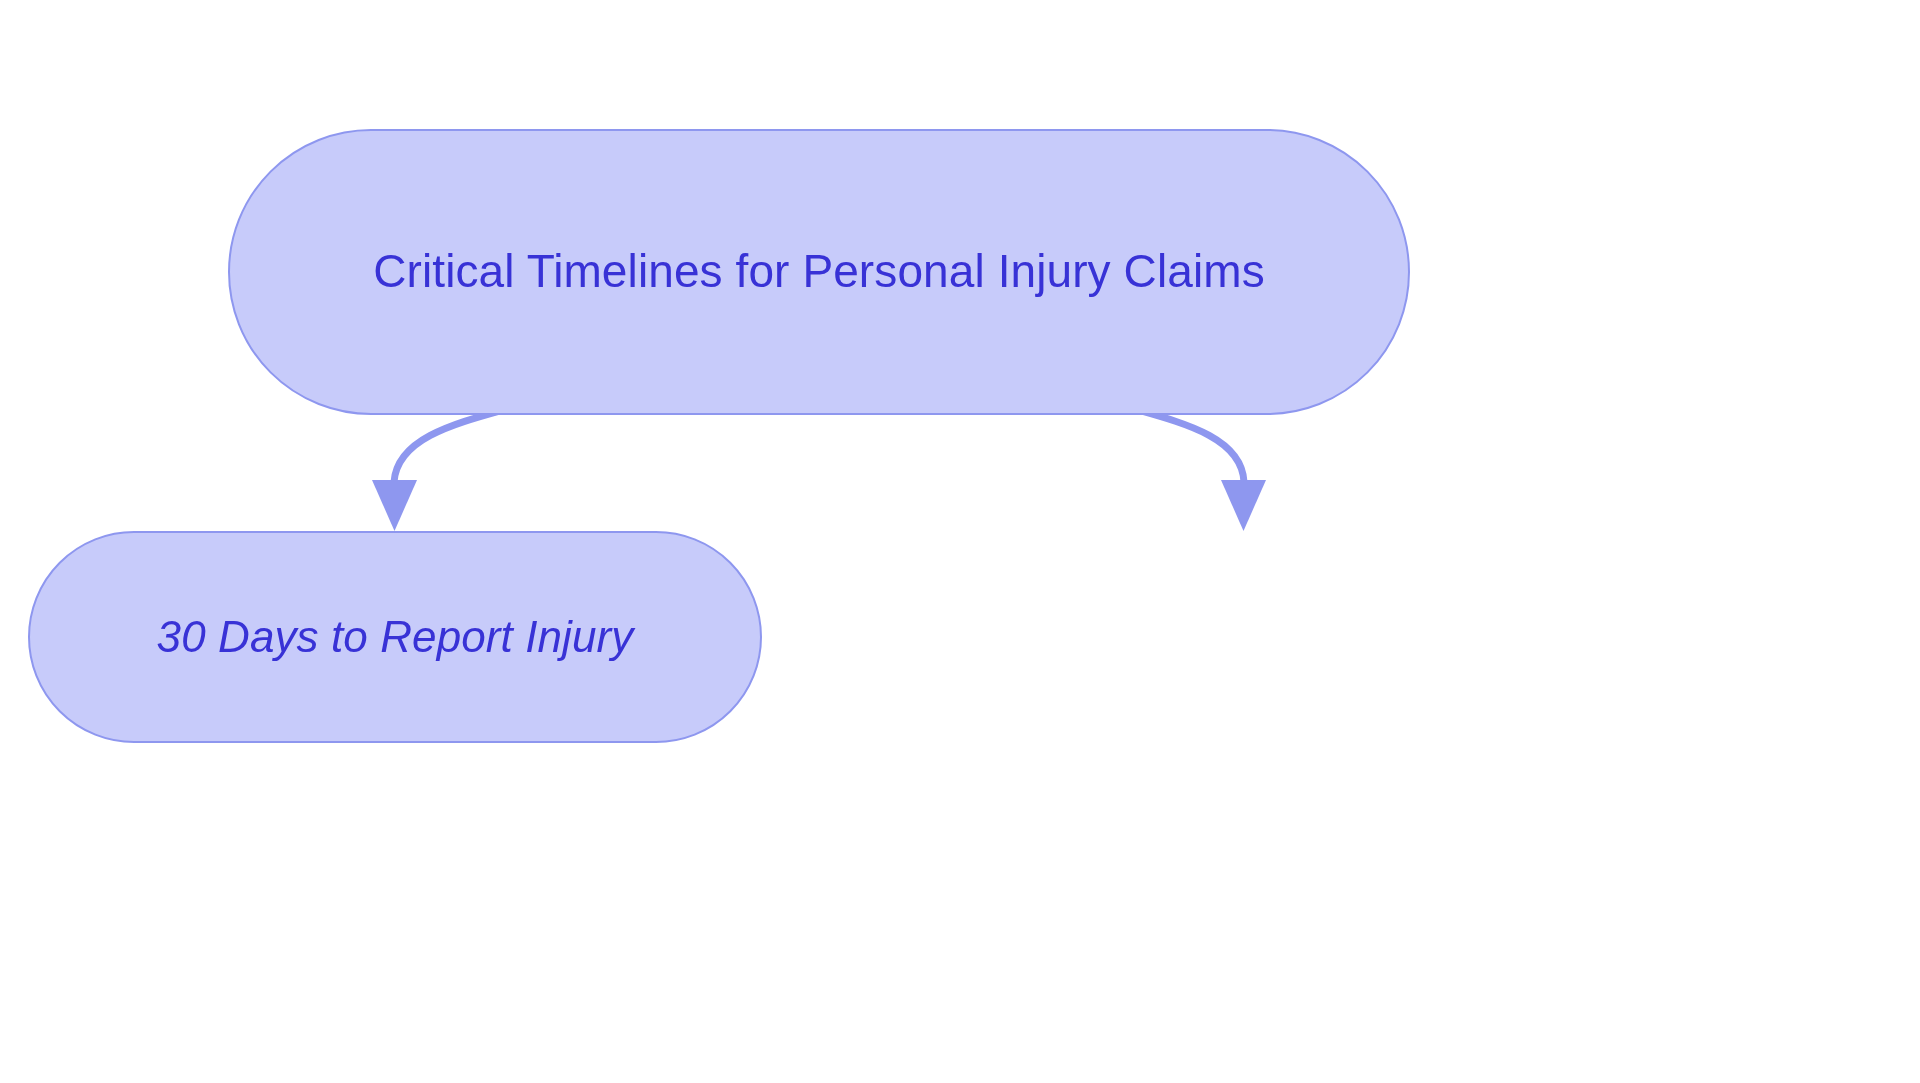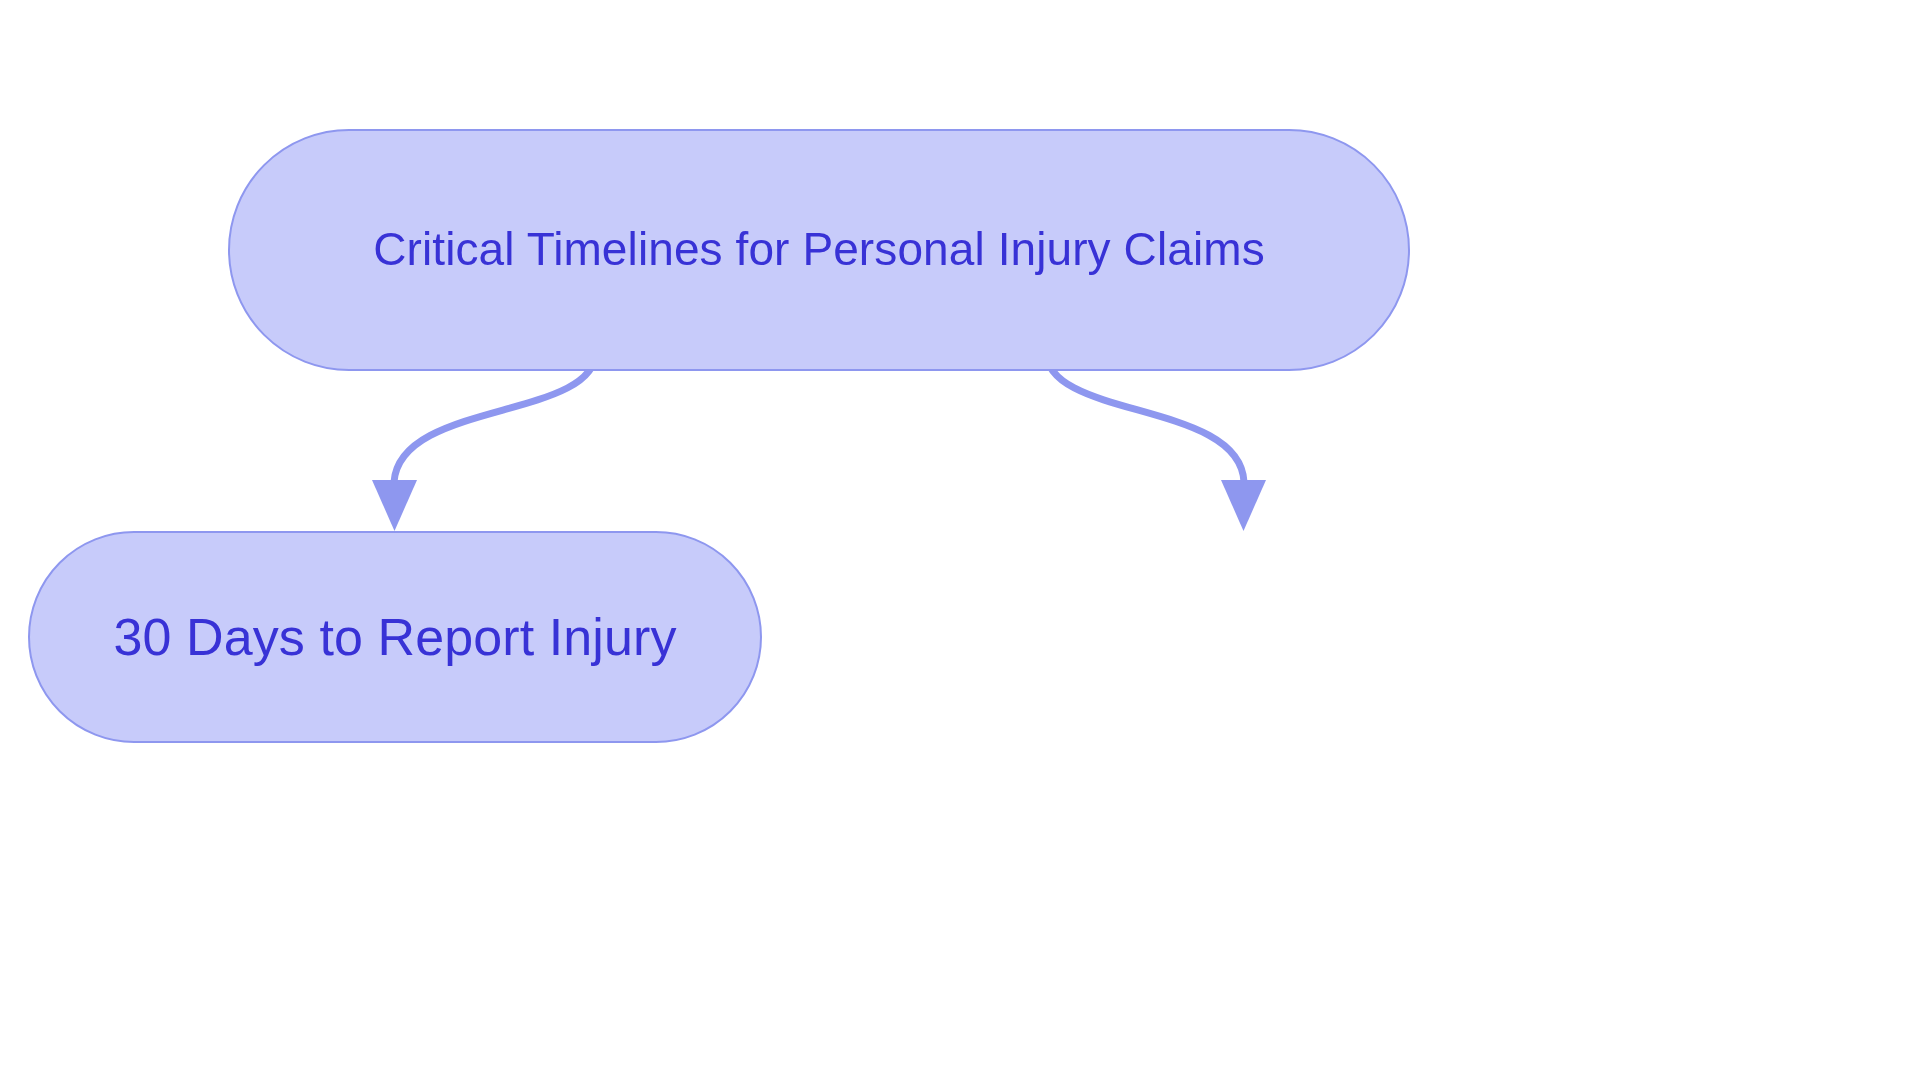--- a/index.html
+++ b/index.html
@@ -43,41 +43,42 @@
     font-weight: 400;
     letter-spacing: 0.1px;
     white-space: nowrap;
     line-height: 1.2;
     text-align: center;
   }
   #node-root {
     left: 228px;
     top: 129px;
     width: 1182px;
-    height: 242px;
+    height: 286px;
   }
   #node-root .node-label {
     font-size: 46px;
   }
   #node-report {
     left: 28px;
     top: 655px;
     width: 734px;
     height: 93px;
     border-radius: 9999px;
   }
   #node-file {
     left: 950px;
     top: 655px;
     width: 588px;
     height: 93px;
   }
   #node-report .node-label,
   #node-file .node-label {
-    font-size: 52px;
+    font-size: 44px;
+    font-style: italic;
   }
   
   #node-report, #node-file {
     height: 212px;
     top: 531px;
   }
 </style>
 </head>
 <body>
 

